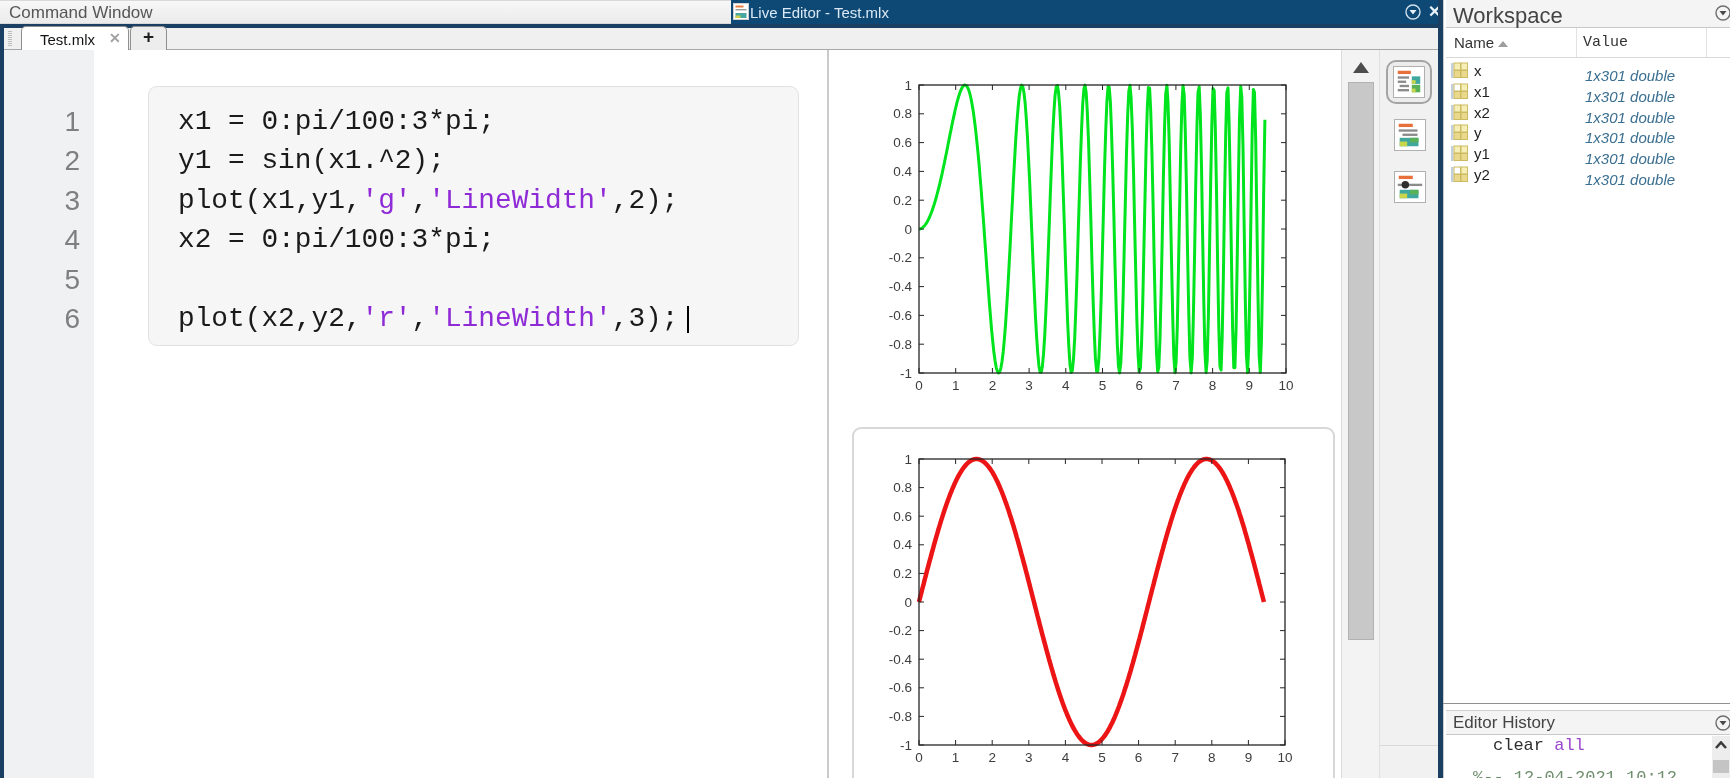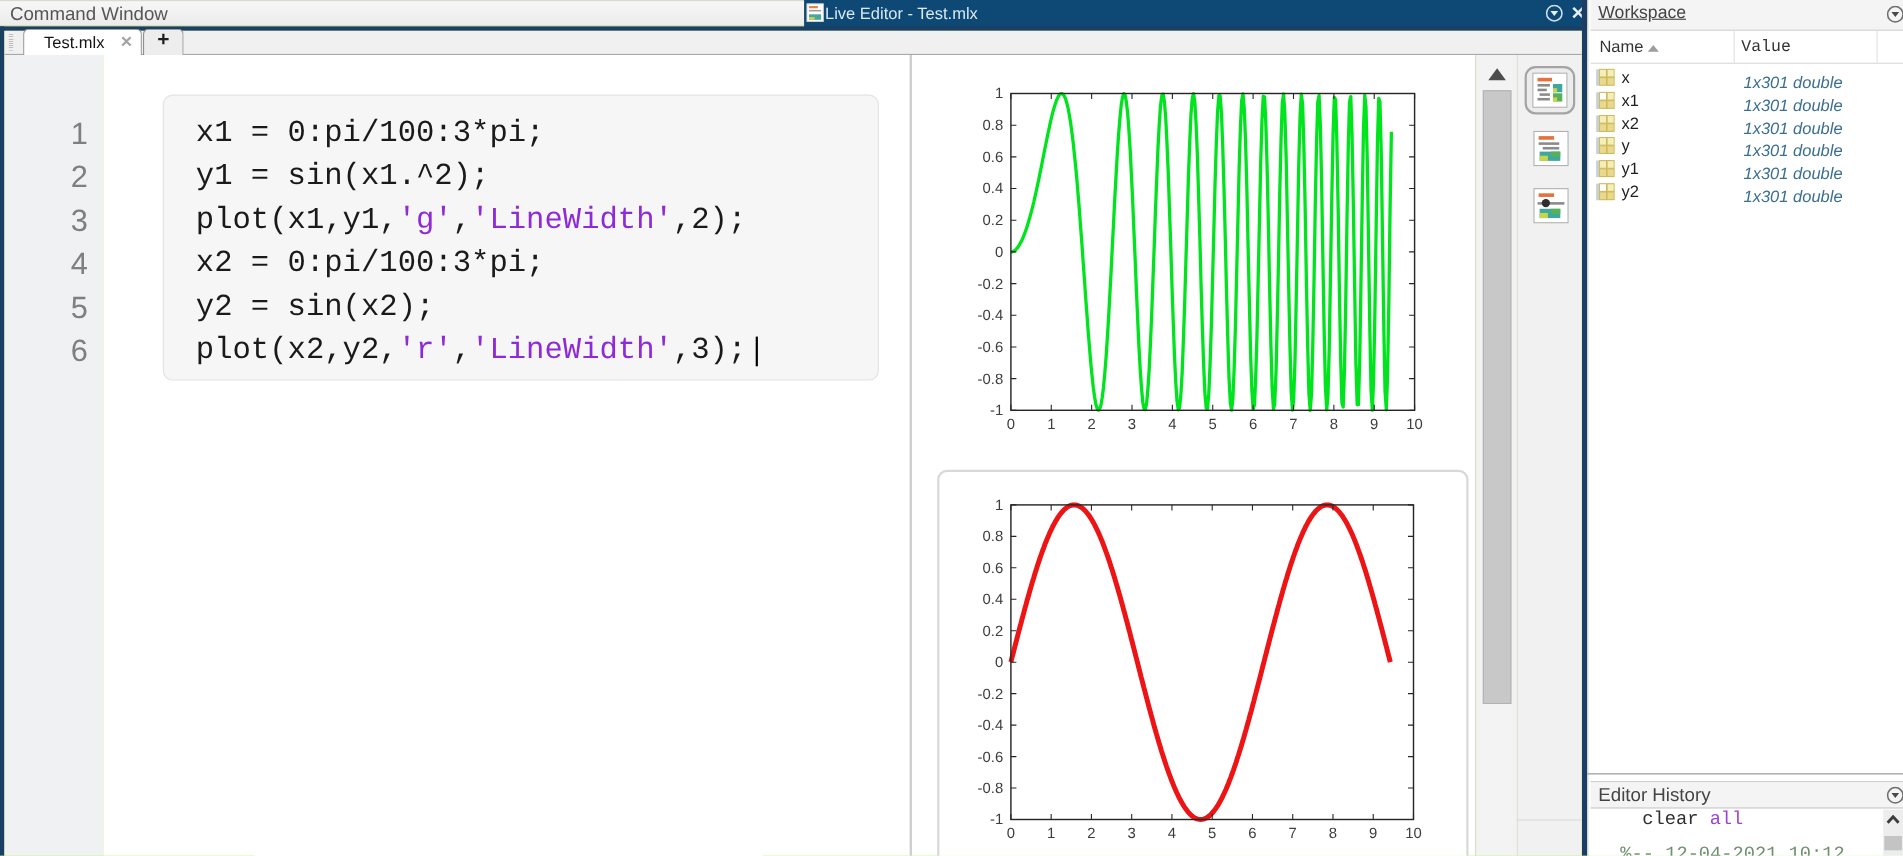--- a/index.html
+++ b/index.html
@@ -1,17 +1,17 @@
 <!DOCTYPE html>
 <html><head><meta charset="utf-8">
 <style>
 * { margin:0; padding:0; box-sizing:border-box; }
 html,body { width:1730px; height:778px; overflow:hidden; }
 #root { position:absolute; top:0; left:0; width:1730px; height:778px;
-  font-family:"Liberation Sans", sans-serif; background:#bef264; overflow:hidden;padding-left:23px; }
+  font-family:"Liberation Sans", sans-serif; background:#fde047; overflow:hidden;padding-left:23px; }
 .abs { position:absolute; }
 
 #cwbar { left:0; top:0; width:731px; height:24px; background:linear-gradient(#f7f7f7,#ebebeb); border-top:1px solid #d9d9d9; border-bottom:1px solid #d8d8d8; }
 #cwbar span { position:absolute; left:9px; top:2px; font-size:17px; color:#565656; }
 #navytop { left:0; top:24px; width:1443px; height:4px; background:#1b3e63; }
 #lebar { left:731px; top:0; width:788px; height:25px; background:#0e4874; }
 #lebar .t { position:absolute; left:19px; top:4px; font-size:15px; color:#d9e9f5; }
 #navyleft { left:0; top:24px; width:4px; height:754px; background:#1b3e63; }
 #navyright { left:1438px; top:0; width:5px; height:778px; background:#1b3e63; }
 
@@ -42,21 +42,21 @@
 #sbarrow { left:1353px; top:62px; width:0; height:0; border-left:8px solid transparent;
   border-right:8px solid transparent; border-bottom:11px solid #4d4d4d; }
 #sbthumb { left:1348px; top:82px; width:26px; height:558px; background:#c8c8c8; border:1px solid #b2b2b2; }
 #istrip { left:1379px; top:50px; width:59px; height:728px; background:#f1f1f1; border-left:1px solid #e0e0e0; }
 #istripline { left:1379px; top:745px; width:59px; height:1px; background:#d9d9d9; }
 #selring { left:1386px; top:60px; width:46px; height:44px; border:2px solid #a4a4a4; border-radius:10px; background:#ececec; }
 .lic { position:absolute; width:32px; height:32px; background:#fff; border:1px solid #b0b0b0; }
 
 #wspanel { left:1443px; top:0; width:287px; height:778px; background:#fff; border-left:1px solid #cccccc; }
 #wshead { left:1446px; top:0; width:284px; height:28px; background:#f4f4f4; border-bottom:1px solid #c9c9c9; }
-#wshead span { position:absolute; left:7px; top:3px; font-size:16px; color:#444;text-decoration:underline; }
+#wshead span { position:absolute; left:7px; top:3px; font-size:22px; color:#444; }
 #wscols { left:1446px; top:28px; width:284px; height:30px; background:#fff; border-bottom:1px solid #d9d9d9; }
 #wscols .c1 { position:absolute; left:8px; top:6px; font-size:15px; color:#333; }
 #wscols .c2 { position:absolute; left:137px; top:6px; font-size:15px; color:#333;font-family:Liberation Mono, monospace; }
 #wscols .v1 { position:absolute; left:130px; top:0; width:1px; height:29px; background:#e2e2e2; }
 #wscols .v2 { position:absolute; left:260px; top:0; width:1px; height:29px; background:#e2e2e2; }
 #wssort { position:absolute; left:52px; top:13px; width:0; height:0; border-left:5px solid transparent;
   border-right:5px solid transparent; border-bottom:6px solid #9d9d9d; }
 .wsrow { position:absolute; left:1446px; width:284px; height:21px; }
 .wsic { position:absolute; left:5px; top:2px; }
 .wsname { position:absolute; left:28px; top:2px; font-size:15px; color:#1f1f1f; }
@@ -115,21 +115,20 @@
 <div class="ln" style="top:170px">4</div>
 <div class="ln" style="top:210px">5</div>
 <div class="ln" style="top:249px">6</div>
     </div>
   <div class="abs" id="editor"></div>
   <div class="abs" id="codebox"></div>
   <div class="cl" style="top:102px">x1 = 0:pi/100:3*pi;</div>
 <div class="cl" style="top:141px">y1 = sin(x1.^2);</div>
 <div class="cl" style="top:181px">plot(x1,y1,<span class="s">'g'</span>,<span class="s">'LineWidth'</span>,2);</div>
 <div class="cl" style="top:220px">x2 = 0:pi/100:3*pi;</div>
-<div class="cl" style="top:260px">y2 = sin(x2);</div>
 <div class="cl" style="top:299px">plot(x2,y2,<span class="s">'r'</span>,<span class="s">'LineWidth'</span>,3);</div>
   <div class="abs" id="cursor"></div>
 
   <div class="abs" style="left:852px;top:427px;width:483px;height:370px;border:2px solid #d8d8d8;border-radius:9px;background:#fff"></div>
 
   <svg class="abs" style="left:845px;top:60px" width="505" height="345" viewBox="0 0 505 345">
       <polyline points="74.0,169.0 75.2,168.9 76.3,168.4 77.5,167.7 78.6,166.7 79.8,165.4 80.9,163.9 82.1,162.0 83.2,159.9 84.4,157.5 85.5,154.8 86.7,151.8 87.8,148.6 89.0,145.1 90.1,141.3 91.3,137.3 92.4,133.0 93.6,128.5 94.8,123.7 95.9,118.8 97.1,113.6 98.2,108.3 99.4,102.8 100.5,97.2 101.7,91.5 102.8,85.7 104.0,79.9 105.1,74.1 106.3,68.4 107.4,62.7 108.6,57.3 109.7,52.0 110.9,47.0 112.0,42.4 113.2,38.1 114.4,34.3 115.5,31.1 116.7,28.5 117.8,26.5 119.0,25.3 120.1,25.0 121.3,25.6 122.4,27.1 123.6,29.6 124.7,33.2 125.9,38.0 127.0,43.9 128.2,50.9 129.3,59.2 130.5,68.6 131.6,79.1 132.8,90.7 134.0,103.4 135.1,117.0 136.3,131.5 137.4,146.6 138.6,162.3 139.7,178.4 140.9,194.6 142.0,210.7 143.2,226.6 144.3,241.9 145.5,256.4 146.6,269.8 147.8,281.9 148.9,292.3 150.1,300.9 151.2,307.3 152.4,311.4 153.6,313.0 154.7,311.9 155.9,308.1 157.0,301.4 158.2,292.0 159.3,279.9 160.5,265.2 161.6,248.2 162.8,229.2 163.9,208.6 165.1,186.7 166.2,164.2 167.4,141.5 168.5,119.2 169.7,98.0 170.8,78.4 172.0,61.0 173.2,46.6 174.3,35.5 175.5,28.2 176.6,25.1 177.8,26.4 178.9,32.3 180.1,42.6 181.2,57.2 182.4,75.8 183.5,97.8 184.7,122.5 185.8,149.1 187.0,176.8 188.1,204.4 189.3,231.0 190.4,255.4 191.6,276.6 192.8,293.6 193.9,305.7 195.1,312.1 196.2,312.4 197.4,306.4 198.5,294.2 199.7,276.3 200.8,253.2 202.0,225.9 203.1,195.6 204.3,163.8 205.4,132.0 206.6,101.7 207.7,74.7 208.9,52.4 210.0,36.1 211.2,26.9 212.4,25.4 213.5,32.0 214.7,46.4 215.8,68.1 217.0,95.9 218.1,128.3 219.3,163.4 220.4,199.1 221.6,233.2 222.7,263.5 223.9,287.9 225.0,304.7 226.2,312.5 227.3,310.7 228.5,299.1 229.7,278.3 230.8,249.7 232.0,215.0 233.1,176.8 234.3,137.6 235.4,100.6 236.6,68.5 237.7,44.0 238.9,29.1 240.0,25.1 241.2,32.8 242.3,51.6 243.5,80.3 244.6,116.6 245.8,157.5 246.9,199.8 248.1,239.6 249.3,273.5 250.4,298.1 251.6,311.3 252.7,311.4 253.9,298.2 255.0,272.8 256.2,237.3 257.3,195.0 258.5,149.8 259.6,106.3 260.8,68.9 261.9,41.3 263.1,26.8 264.2,27.0 265.4,42.2 266.5,71.0 267.7,110.5 268.9,156.7 270.0,204.5 271.2,248.6 272.3,283.9 273.5,306.3 274.6,312.9 275.8,302.7 276.9,276.6 278.1,237.5 279.2,189.8 280.4,139.4 281.5,92.3 282.7,54.6 283.8,31.2 285.0,25.3 286.1,38.0 287.3,67.9 288.5,111.3 289.6,162.6 290.8,215.1 291.9,261.5 293.1,295.4 294.2,311.9 295.4,308.3 296.5,284.9 297.7,244.7 298.8,193.4 300.0,138.1 301.1,87.2 302.3,48.3 303.4,27.5 304.6,28.1 305.7,50.5 306.9,91.4 308.1,144.8 309.2,202.2 310.4,254.6 311.5,293.3 312.7,311.9 313.8,307.1 315.0,279.1 316.1,232.6 317.3,175.0 318.4,116.2 319.6,66.2 320.7,33.9 321.9,25.3 323.0,42.3 324.2,82.0 325.3,137.6 326.5,199.3 327.7,255.6 328.8,296.0 330.0,312.8 331.1,302.4 332.3,266.5 333.4,211.6 334.6,148.3 335.7,88.7 336.9,44.8 338.0,25.5 339.2,35.0 340.3,71.7 341.5,128.5 342.6,193.9 343.8,254.4 344.9,297.2 346.1,313.0 347.3,298.1 348.4,255.4 349.6,193.7 350.7,126.4 351.9,68.2 353.0,32.3 354.2,26.8 355.3,53.5 356.5,106.6 357.6,174.3 358.8,241.0 359.9,291.1 361.1,312.7 362.2,300.3 363.4,256.4 364.5,191.4 365.7,120.6 366.9,61.5 368.0,28.6 369.2,30.6 370.3,67.1 371.5,129.6 372.6,202.2 373.8,266.6 374.9,306.1 376.1,310.0 377.2,277.0 378.4,215.4 379.5,141.2 380.7,74.2 381.8,32.6 383.0,27.9 384.1,61.8 385.3,125.5 386.5,201.4 387.6,268.5 388.8,307.8 389.9,307.8 391.1,268.1 392.2,199.8 393.4,122.3 394.5,58.2 395.7,26.5 396.8,36.9 398.0,86.7 399.1,161.4 400.3,238.7 401.4,294.9 402.6,312.8 403.7,286.3 404.9,223.3 406.1,143.1 407.2,70.8 408.4,29.4 409.5,32.5 410.7,79.5 411.8,155.6 413.0,236.3 414.1,295.1 415.3,312.5 416.4,282.3 417.6,214.1 418.7,130.5 419.9,59.7" fill="none" stroke="#00e41e" stroke-width="3" stroke-linejoin="round" stroke-linecap="butt"></polyline>
       <rect x="74" y="25" width="367" height="288" fill="none" stroke="#262626" stroke-width="1.3"></rect>
       <path d="M74.0 313V308 M74.0 25V30 M110.7 313V308 M110.7 25V30 M147.4 313V308 M147.4 25V30 M184.1 313V308 M184.1 25V30 M220.8 313V308 M220.8 25V30 M257.5 313V308 M257.5 25V30 M294.2 313V308 M294.2 25V30 M330.9 313V308 M330.9 25V30 M367.6 313V308 M367.6 25V30 M404.3 313V308 M404.3 25V30 M441.0 313V308 M441.0 25V30 M74 313.0H79 M441 313.0H436 M74 284.2H79 M441 284.2H436 M74 255.4H79 M441 255.4H436 M74 226.6H79 M441 226.6H436 M74 197.8H79 M441 197.8H436 M74 169.0H79 M441 169.0H436 M74 140.2H79 M441 140.2H436 M74 111.4H79 M441 111.4H436 M74 82.6H79 M441 82.6H436 M74 53.8H79 M441 53.8H436 M74 25.0H79 M441 25.0H436" stroke="#262626" stroke-width="1" fill="none"></path>
       <g font-family="Liberation Sans, sans-serif" font-size="13.5px" fill="#3d3d3d">

